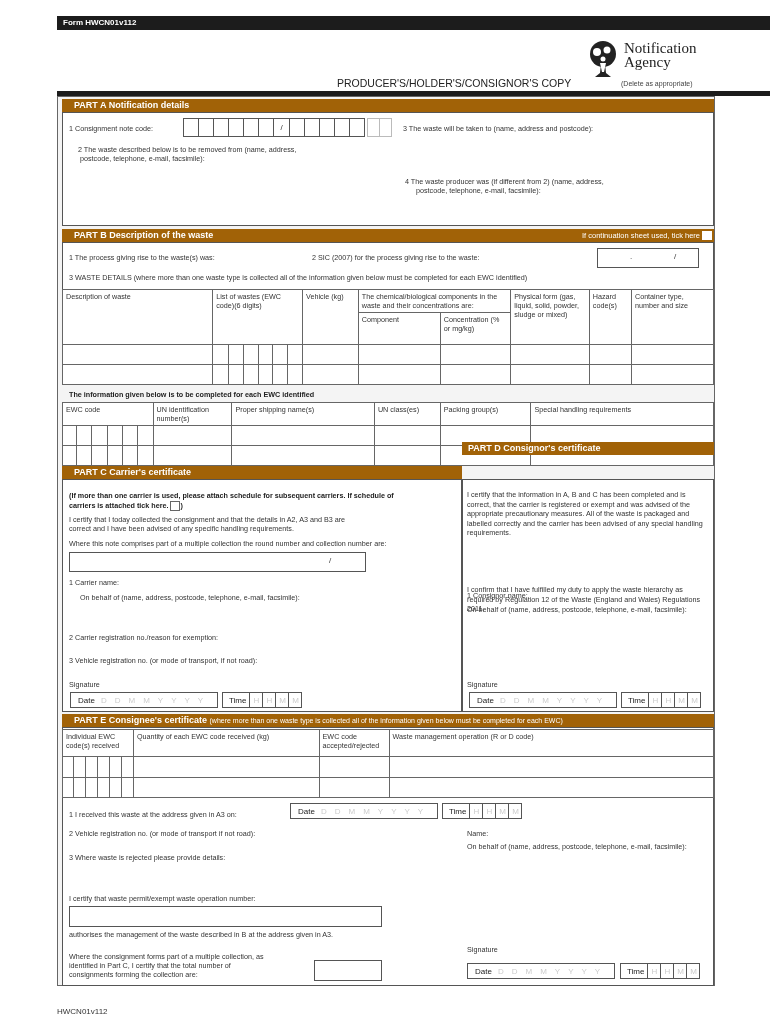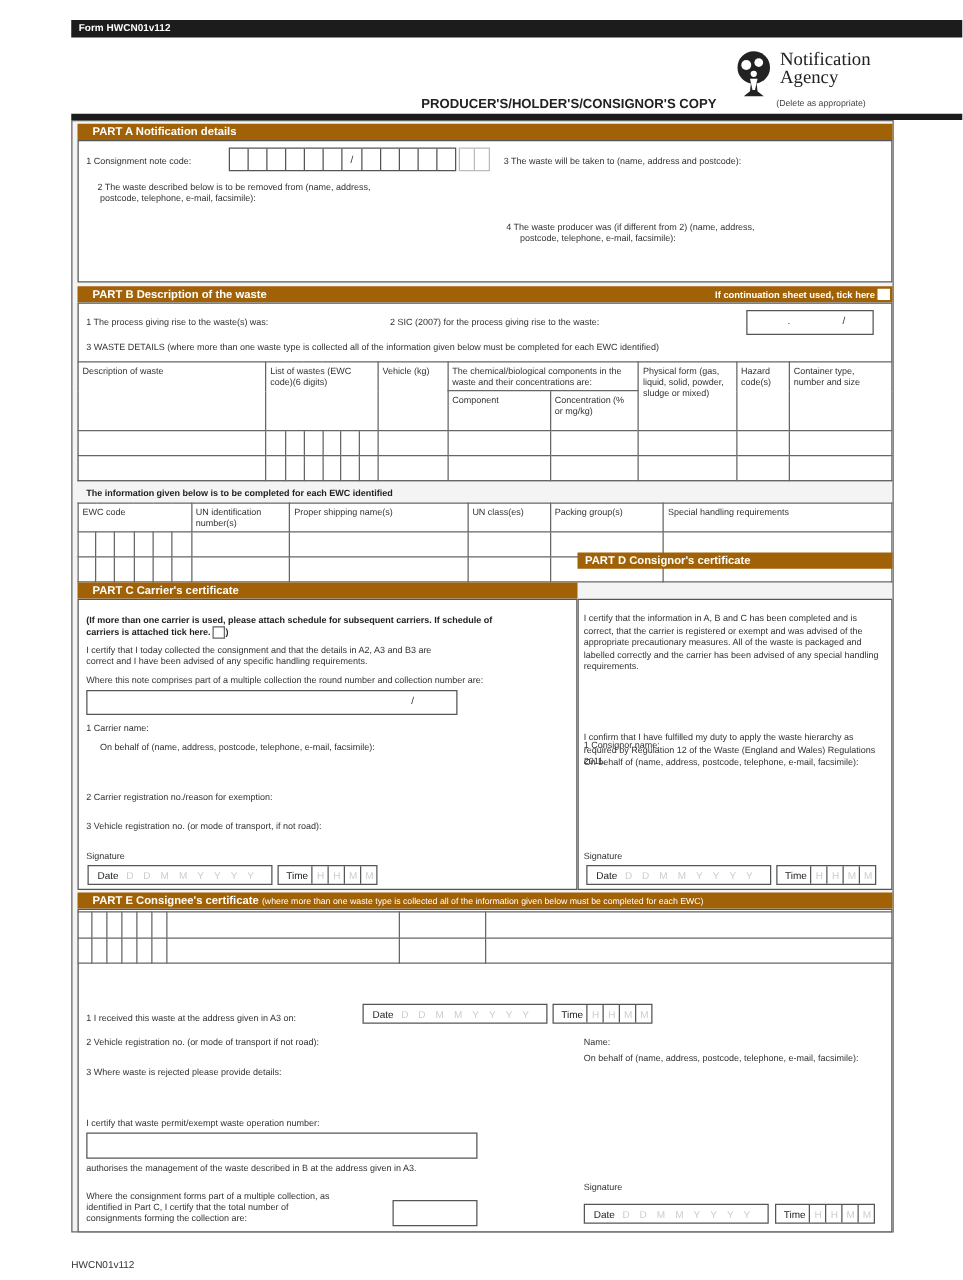--- a/index.html
+++ b/index.html
@@ -2,21 +2,21 @@
 <html><head>
 <meta charset="utf-8">
 <style>
 *{box-sizing:border-box;margin:0;padding:0}
 html,body{width:770px;height:1024px;background:#fff;overflow:hidden}
 body{font-family:"Liberation Sans","DejaVu Sans",sans-serif;color:#333;font-size:7.2px;position:relative}
 .abs{position:absolute}
 .bar{background:#1c1c1c;color:#fff;font-weight:bold}
 .formbar{left:57px;top:16px;width:713px;height:14px;font-size:8px;padding:2px 0 0 6px}
 .title{left:58px;top:41px;font-size:16px;font-weight:bold;color:#222;line-height:19px;font-family:"DejaVu Sans Condensed","DejaVu Sans",sans-serif}
-.copy{left:337px;top:77px;font-size:10.5px;font-weight:bold;color:#222}
+.copy{left:337px;top:77px;font-size:10.5px;font-weight:normal;color:#222}
 .del{left:621px;top:80px;font-size:7px;color:#444}
 .logo{left:583px;top:39px;width:40px;height:40px}
 .agency{left:624px;top:41px;font-family:"Liberation Serif","DejaVu Serif",serif;font-size:15px;line-height:14px;color:#222}
 .topline{left:57px;top:91px;width:713px;height:5px;background:#1c1c1c}
 .frame{left:57px;top:96px;width:658px;height:890px;border:1px solid #666;background:#f4f4f4}
 .inner{position:absolute;background:#fff;border:1px solid #555}
 .hdr{position:absolute;height:13px;background:#a16207;color:#fff;font-weight:bold;font-size:9px;padding:1px 0 0 12px}
 .t{position:absolute;white-space:nowrap;font-size:7.2px;color:#333}
 .tw{position:absolute;font-size:7.2px;color:#333;line-height:9.5px}
 .b{font-weight:bold;color:#222}
@@ -82,21 +82,21 @@
     <span></span>
   </div>
 <div class="t" style="left:403px;top:124px">3  The waste will be taken to (name, address and postcode):</div>
 <div class="t" style="left:78px;top:145px">2  The waste described below is to be removed from  (name, address,</div>
 <div class="t" style="left:80px;top:154px">postcode,  telephone,  e-mail,  facsimile):</div>
 <div class="t" style="left:405px;top:177px">4  The waste producer was (if different from 2) (name, address,</div>
 <div class="t" style="left:416px;top:186px">postcode, telephone, e-mail, facsimile):</div>
 
 <div class="hdr" style="left:62px;top:229px;width:652px">
   <span>PART B  Description of the waste</span>
-  <span style="position:absolute;right:14px;top:2px;font-weight:bold;font-size:7.5px">If continuation sheet used, tick here</span>
+  <span style="position:absolute;right:14px;top:2px;font-weight:normal;font-size:7.5px">If continuation sheet used, tick here</span>
   <span style="position:absolute;right:2px;top:2px;width:10px;height:9px;background:#fff"></span>
 </div>
 <div class="inner" style="left:62px;top:242px;width:652px;height:143px"></div>
 <div class="t" style="left:69px;top:253px">1  The process giving rise to the waste(s) was:</div>
 <div class="t" style="left:312px;top:253px">2  SIC (2007) for the process giving rise to the waste:</div>
 <div class="box" style="left:597px;top:248px;width:102px;height:20px">
   <span style="position:absolute;left:32px;top:3px;font-size:8px">.</span>
   <span style="position:absolute;left:76px;top:3px;font-size:8px">/</span>
 </div>
 <div class="t" style="left:69px;top:273px">3  WASTE DETAILS (where more than one waste type is collected all of the information given below must be completed for each EWC identified)</div>
@@ -288,20 +288,26 @@
       <col style="width:12px">
       <col style="width:12px">
       <col style="width:12px">
       <col style="width:12px">
       <col style="width:12px">
       <col style="width:186px">
       <col style="width:70px">
       <col style="width:325px">
     </colgroup>
   <tbody>
+      <tr style="height:27px">
+    <td colspan="6">Individual EWC code(s) received</td>
+    <td>Quantity of each EWC code received (kg)</td>
+    <td>EWC code accepted/rejected</td>
+    <td>Waste management operation (R or D code)</td>
+  </tr>
   <tr style="height:21px">
         <td></td>
         <td></td>
         <td></td>
         <td></td>
         <td></td>
         <td></td>
         <td></td>
         <td></td>
         <td></td>

